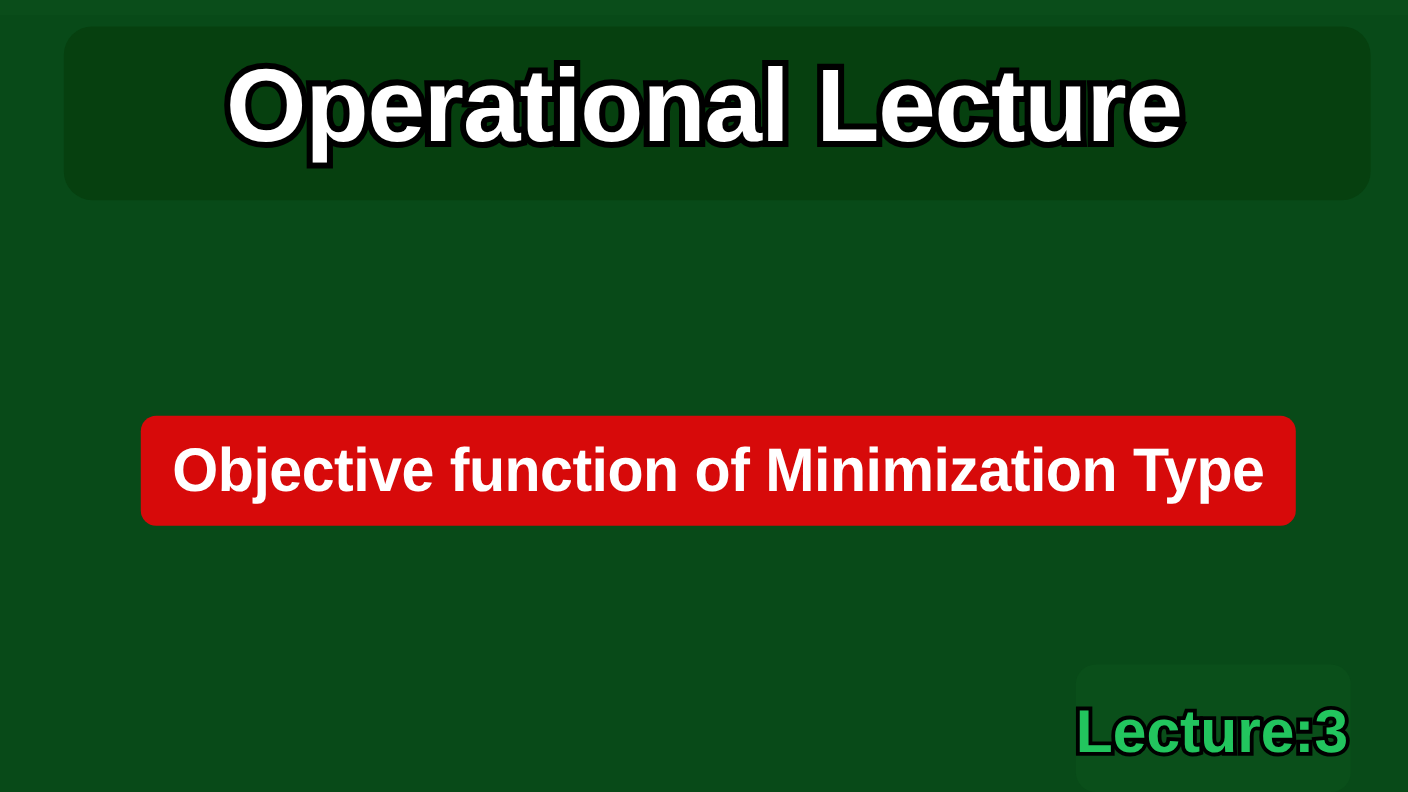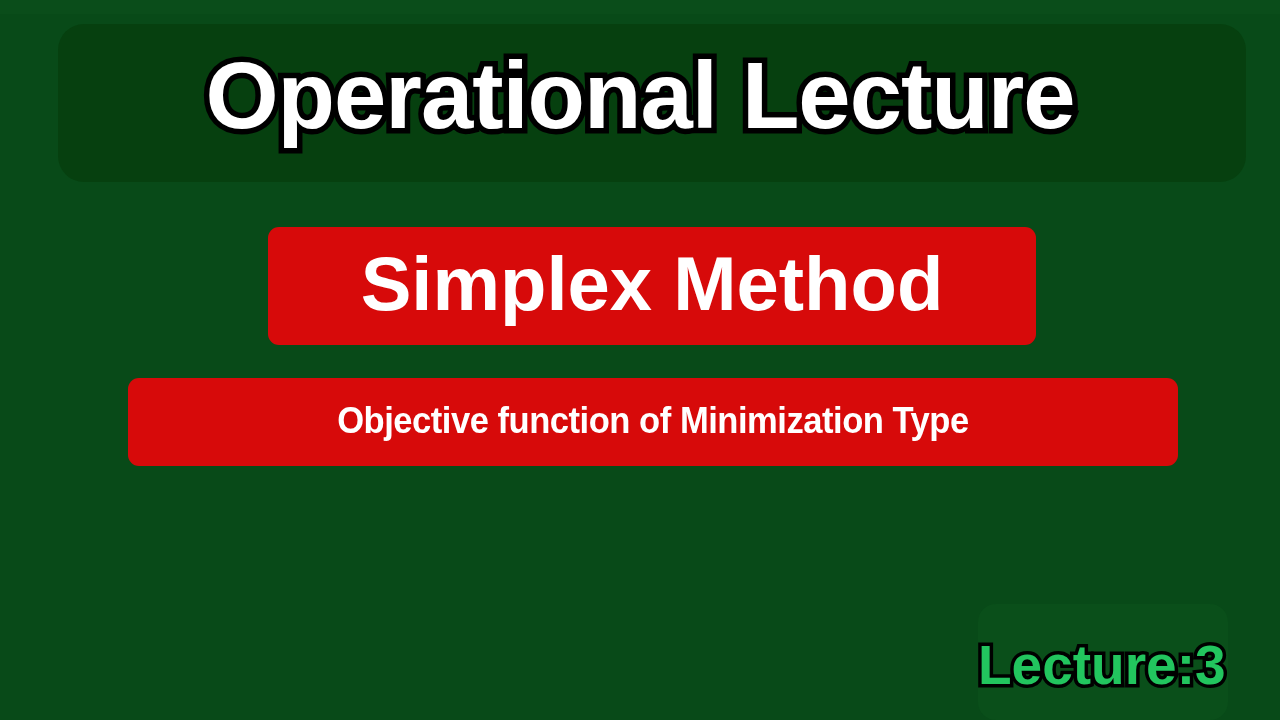--- a/index.html
+++ b/index.html
@@ -69,23 +69,24 @@
     top: 227px;
     width: 768px;
     height: 118px;
     font-size: 76px;
     letter-spacing: 0px;
   }
   .red-box.objective {
     left: 128px;
     top: 378px;
     width: 1050px;
-    height: 88px;
-    font-size: 36px;
+    height: 100px;
+    font-size: 56px;
     letter-spacing: -0.5px;
+    border-radius: 14px;
   }
   .red-box .label {
     white-space: nowrap;
     line-height: 1;
     transform: translateY(-2px);
   }
   .red-box.objective .label {
     transform: scaleX(0.96) translateY(-1px);
   }
 
@@ -116,23 +117,20 @@
 </head>
 <body>
 
 <div class="slide">
 
   <div class="top-band"></div>
 
   <div class="title-plate"></div>
   <div class="title-text">Operational Lecture</div>
 
-  <div class="red-box simplex">
-    <span class="label">Simplex Method</span>
-  </div>
 
   <div class="red-box objective">
     <span class="label">Objective function of Minimization Type</span>
   </div>
 
   <div class="lecture-plate"></div>
   <div class="lecture-text">Lecture:3</div>
 
 </div>
 

